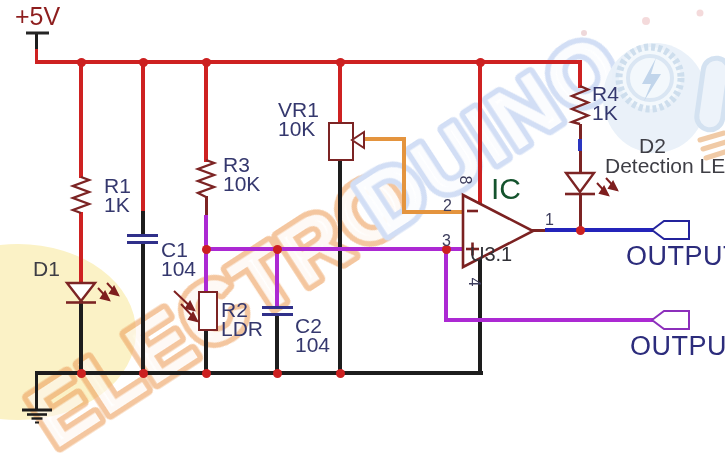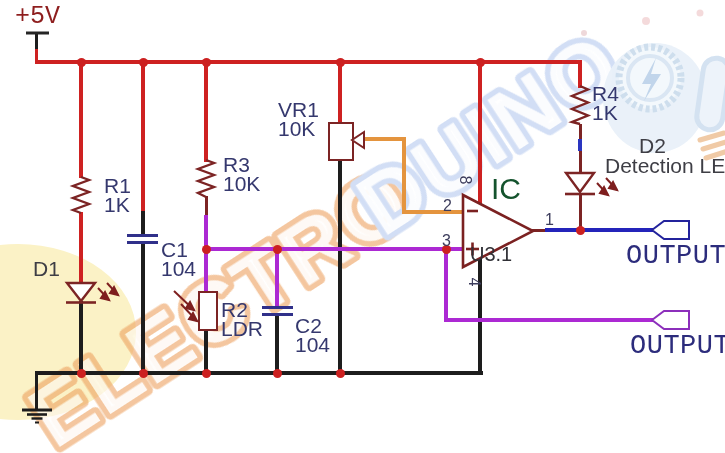--- a/index.html
+++ b/index.html
@@ -5,21 +5,21 @@
   html,body{margin:0;padding:0;background:#ffffff;}
   #canvas{position:relative;width:725px;height:453px;background:#ffffff;overflow:hidden;
           font-family:"Liberation Sans",sans-serif;}
   #canvas svg{position:absolute;left:0;top:0;}
   .w{position:absolute;}
   .dot{position:absolute;width:9px;height:9px;border-radius:50%;background:#cc2020;}
   .lbl{position:absolute;font-size:21px;line-height:19px;color:#35386e;white-space:nowrap;}
   .gray{color:#3e3e45;}
   .pin{position:absolute;font-size:16px;line-height:16px;color:#3c3c5c;white-space:nowrap;}
   .pinrot{transform:rotate(90deg);}
-  .serif{font-family:Liberation Mono, monospace;}
+  .serif{font-family:Liberation Sans, sans-serif;}
   .vcc{position:absolute;font-size:25px;line-height:25px;color:#8e1e1e;}
   .gnd{position:absolute;font-size:27px;line-height:27px;color:#1d1d1d;}
   .outlbl{position:absolute;font-size:27px;line-height:27px;color:#2c2c7c;letter-spacing:.5px;white-space:nowrap;}
   .ictxt{position:absolute;font-size:30px;line-height:30px;color:#14532d;}
   .u31{position:absolute;font-size:20px;line-height:20px;color:#303036;margin-top:27px;}
   .wmtext{font-family:"Liberation Sans",sans-serif;font-weight:bold;font-size:86px;letter-spacing:3px;
           fill:rgba(255,255,255,0.9);paint-order:stroke;stroke-width:11px;stroke-linejoin:round;}
 </style>
 </head>
 <body>

